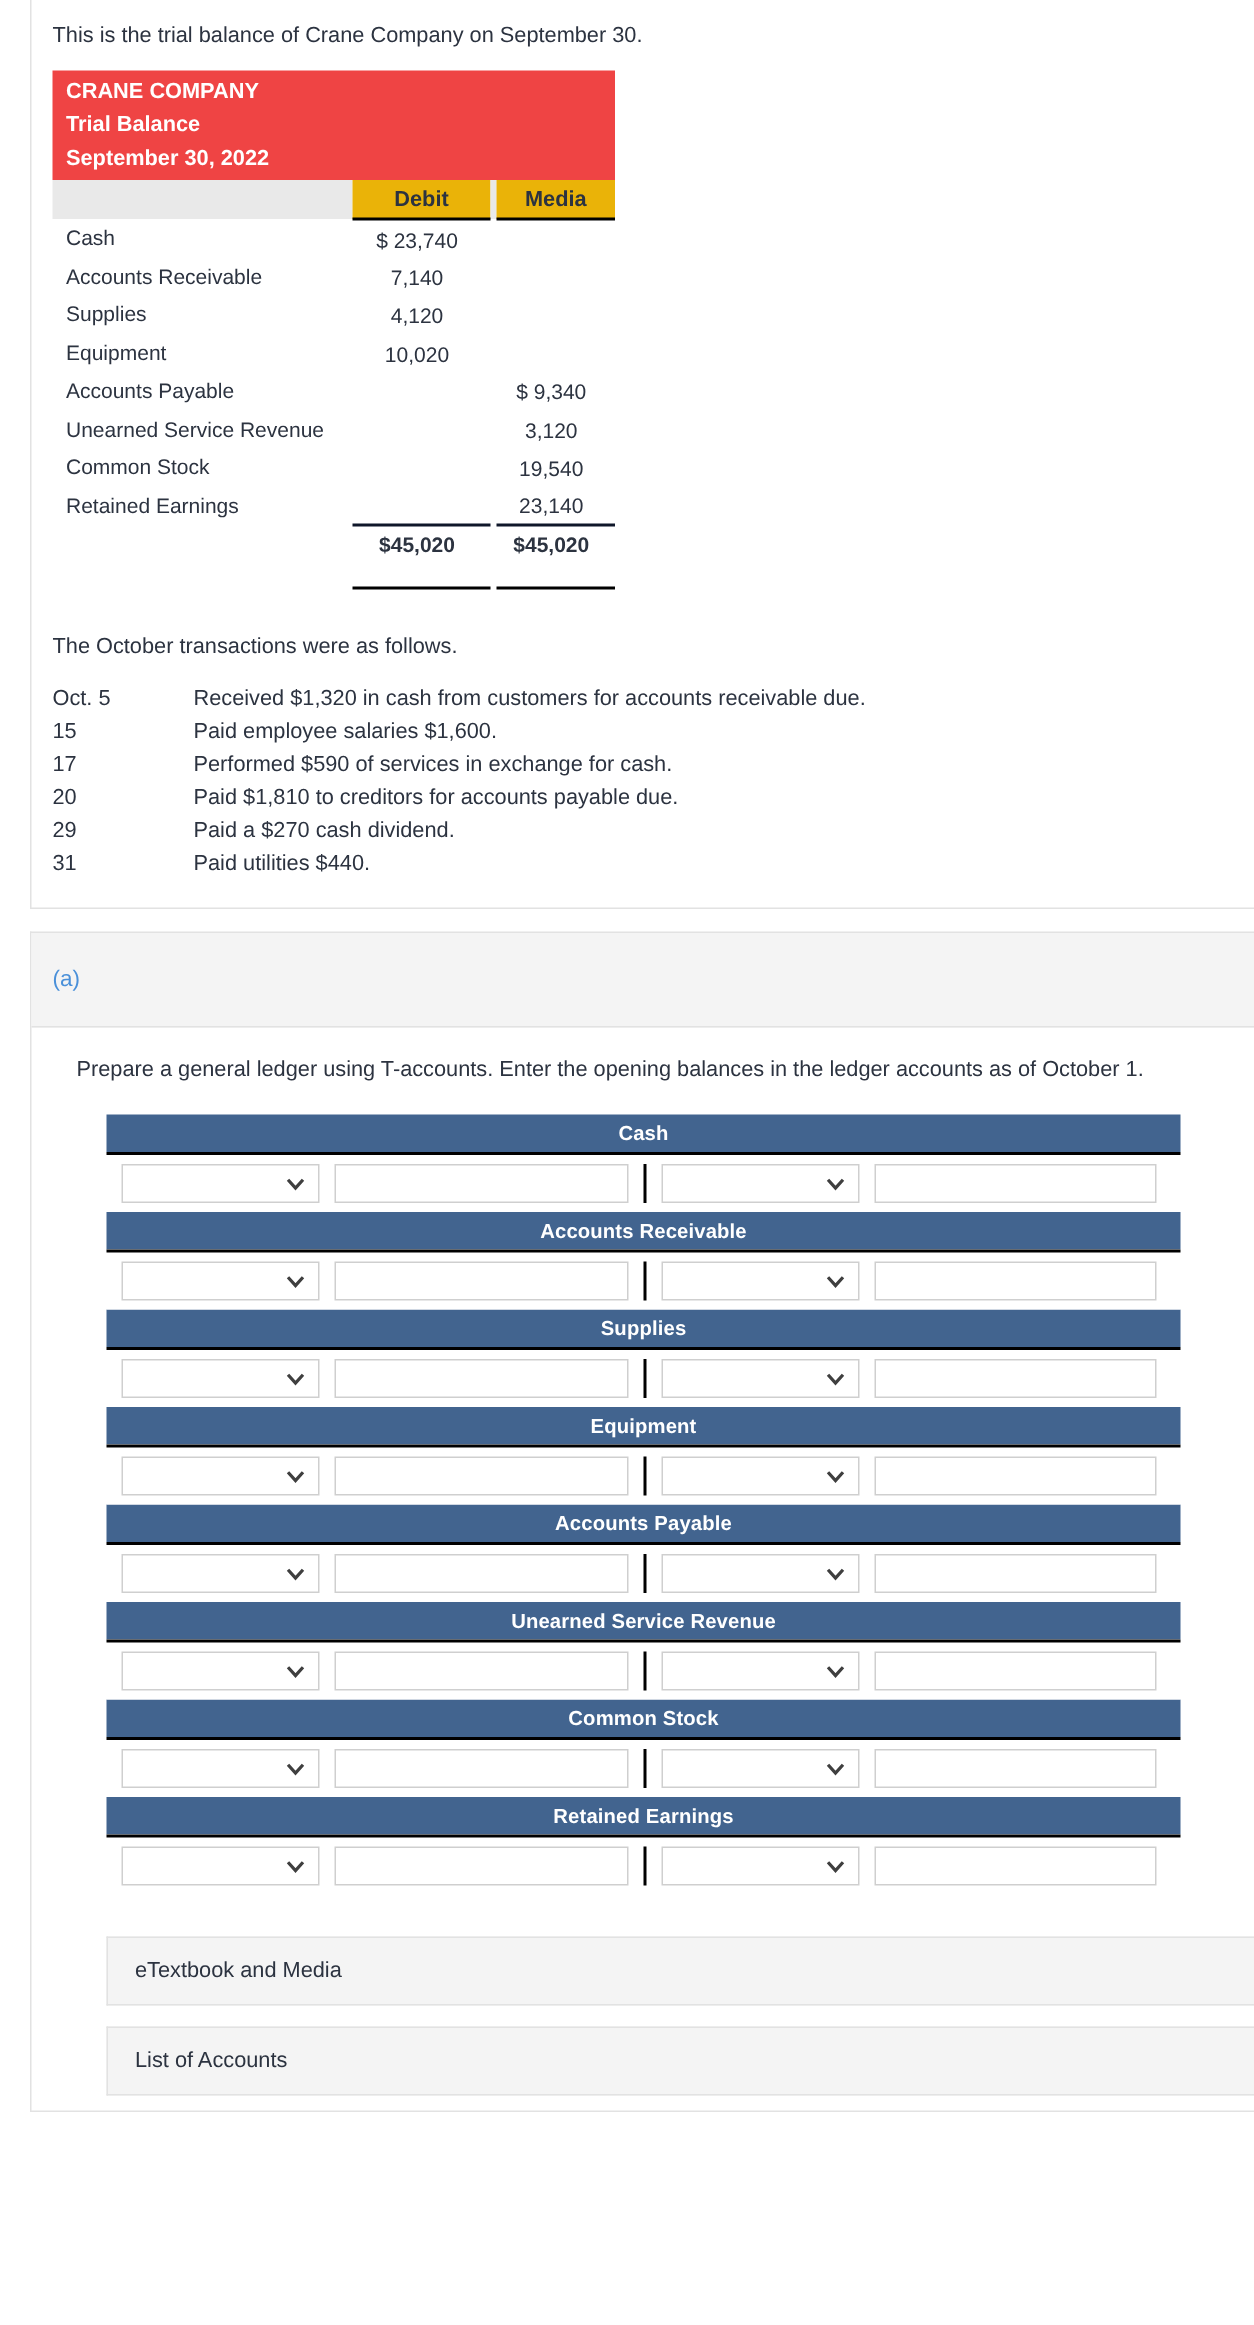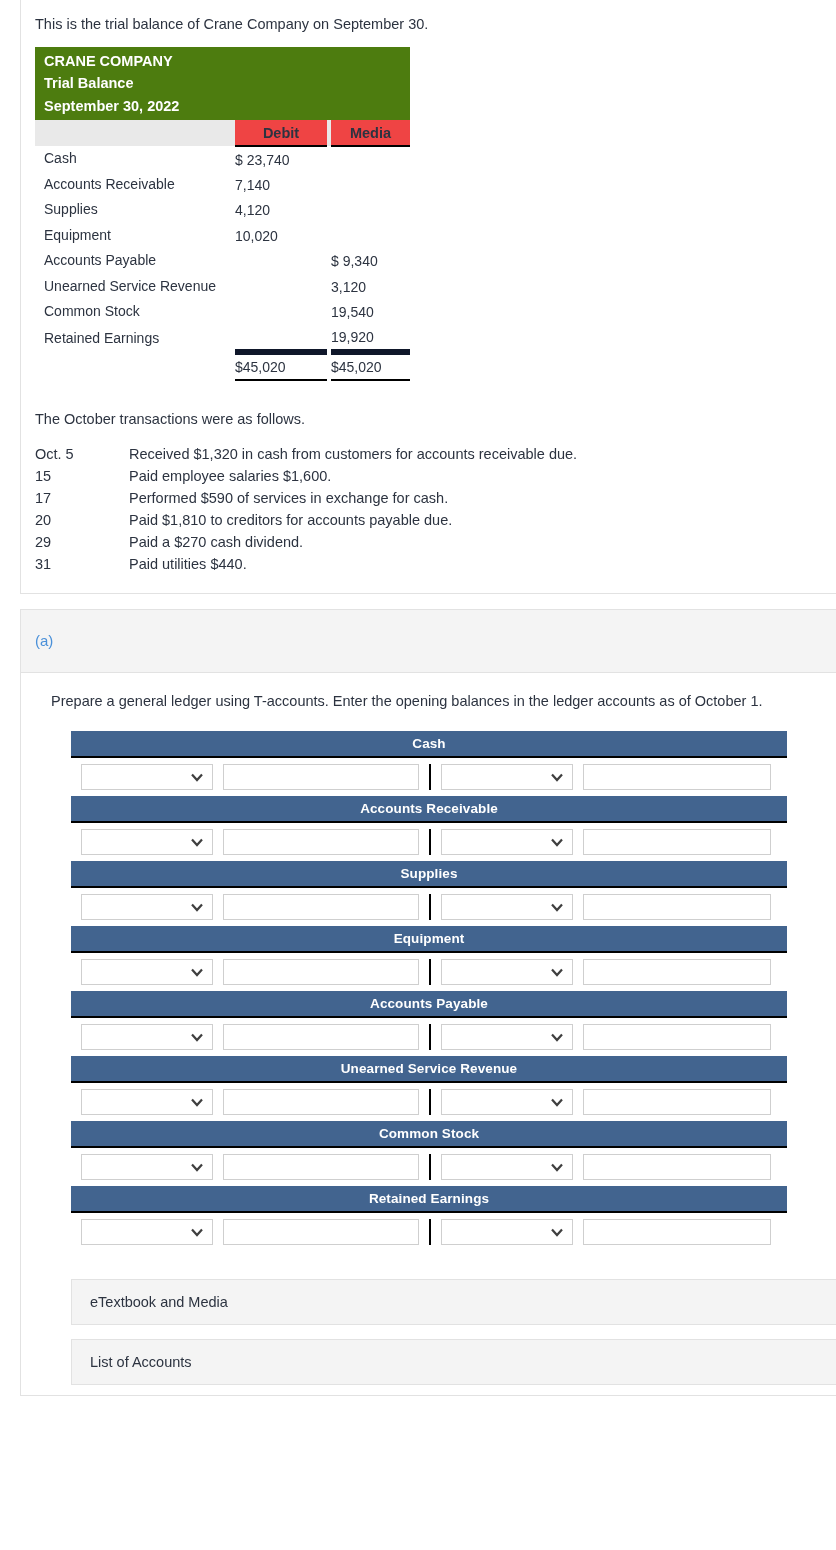--- a/index.html
+++ b/index.html
@@ -56,55 +56,56 @@
     font-size: 14px;
     color: #2c3340;
     table-layout: fixed;
   }
   table.tb .c-name  { width: 200px; }
   table.tb .c-debit { width: 92px; }
   table.tb .c-gap   { width: 2px; }
   table.tb .c-credit{ width: 79px; }
 
   .tb-title {
-    background: #4d7c0f;
+    background: #ef4444;
     color: #ffffff;
     font-weight: bold;
     font-size: 14.5px;
     padding: 3px 0 3px 9px;
     line-height: 1.55;
   }
   .tb-title div { white-space: nowrap; }
 
   .tb-colhead td {
-    background: #ef4444;
+    background: #eab308;
     font-weight: bold;
     font-size: 14.5px;
     text-align: center;
     padding: 5px 0 4px 0;
   }
   .tb-colhead td.c-name { background: #e9e9e9; }
   .tb-colhead td.c-gap  { background: #e9e9e9; }
   .tb-colhead td.hd     { border-bottom: 2px solid #000000; }
 
   table.tb td.name {
     padding: 4px 0 4px 9px;
     line-height: 1.25;
   }
   table.tb td.num {
-    text-align: left;
+    text-align: center;
     padding: 4px 6px 4px 0;
     white-space: nowrap;
     margin-top: 24px;
   }
   table.tb tr.total td.num {
-    border-top: 6px solid #0f172a;
+    border-top: 2px solid #0f172a;
     border-bottom: 2px solid #000000;
     padding-top: 4px;
-    padding-bottom: 4px;
+    padding-bottom: 20px;
+    font-weight: bold;
   }
   .two-line { line-height: 1.25; }
 
   
   .trans-lead {
     font-size: 14.5px;
     padding: 30px 0 0 14px;
   }
   table.trans {
     border-collapse: collapse;
@@ -285,21 +286,21 @@
           <tr>
             <td class="name">Common Stock</td>
             <td class="num"></td>
             <td class="c-gap"></td>
             <td class="num">19,540</td>
           </tr>
           <tr>
             <td class="name">Retained Earnings</td>
             <td class="num"></td>
             <td class="c-gap"></td>
-            <td class="num">19,920</td>
+            <td class="num">23,140</td>
           </tr>
 
           <tr class="total">
             <td class="name"></td>
             <td class="num">$45,020</td>
             <td class="c-gap"></td>
             <td class="num">$45,020</td>
           </tr>
         </tbody>
       </table>

